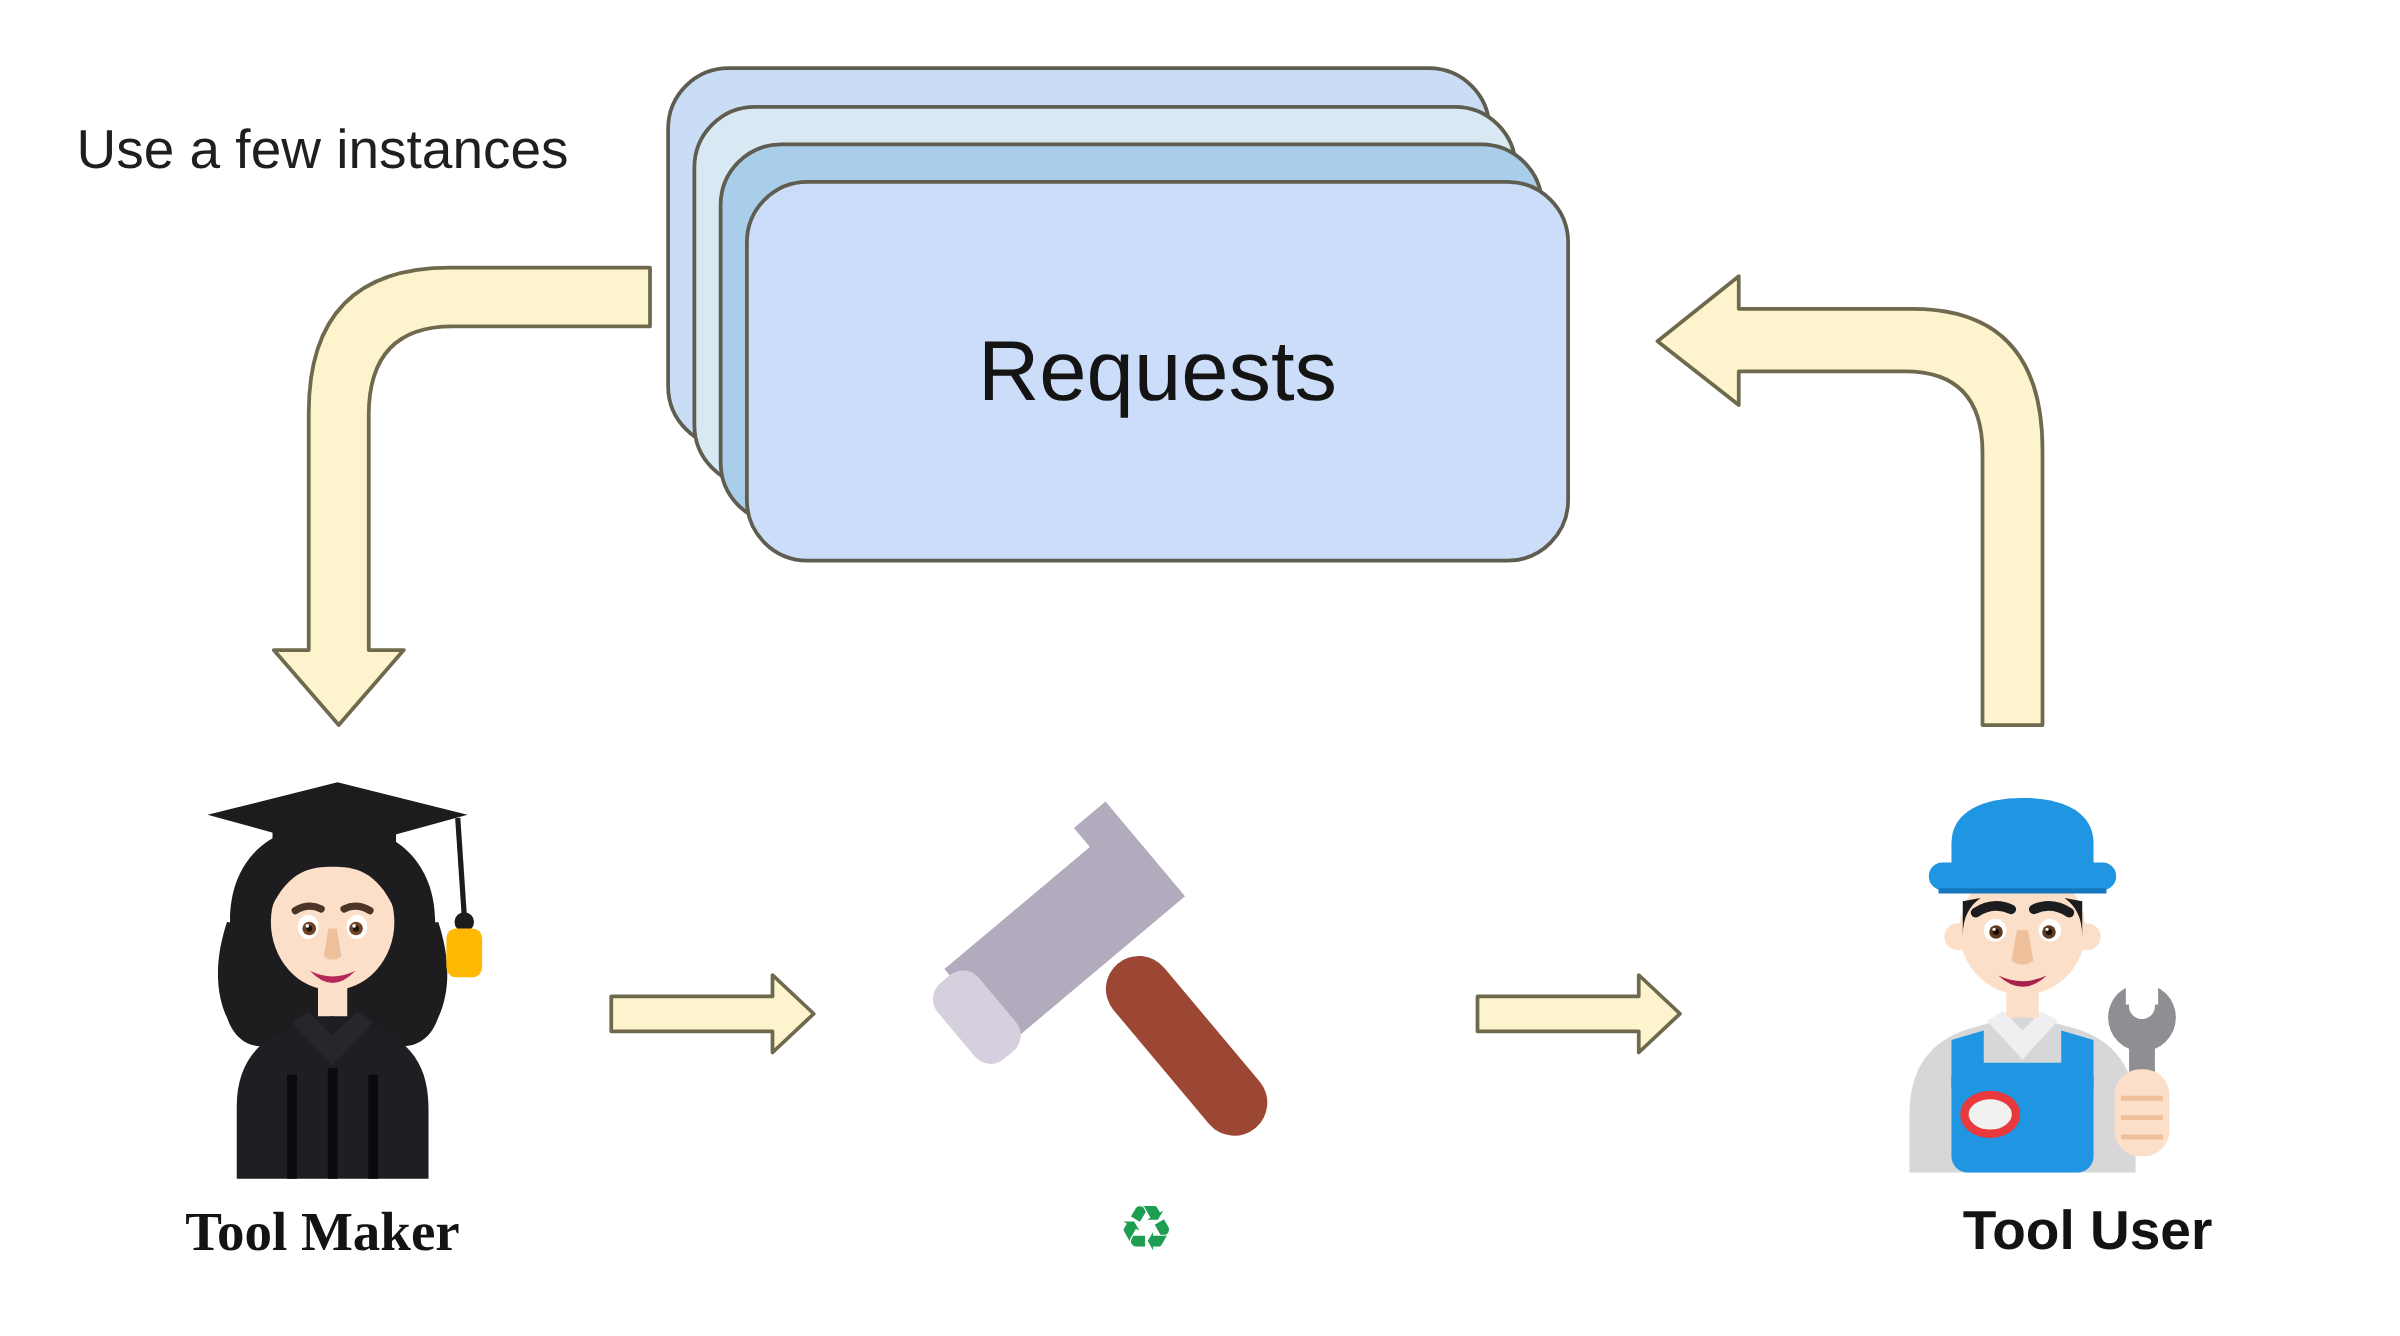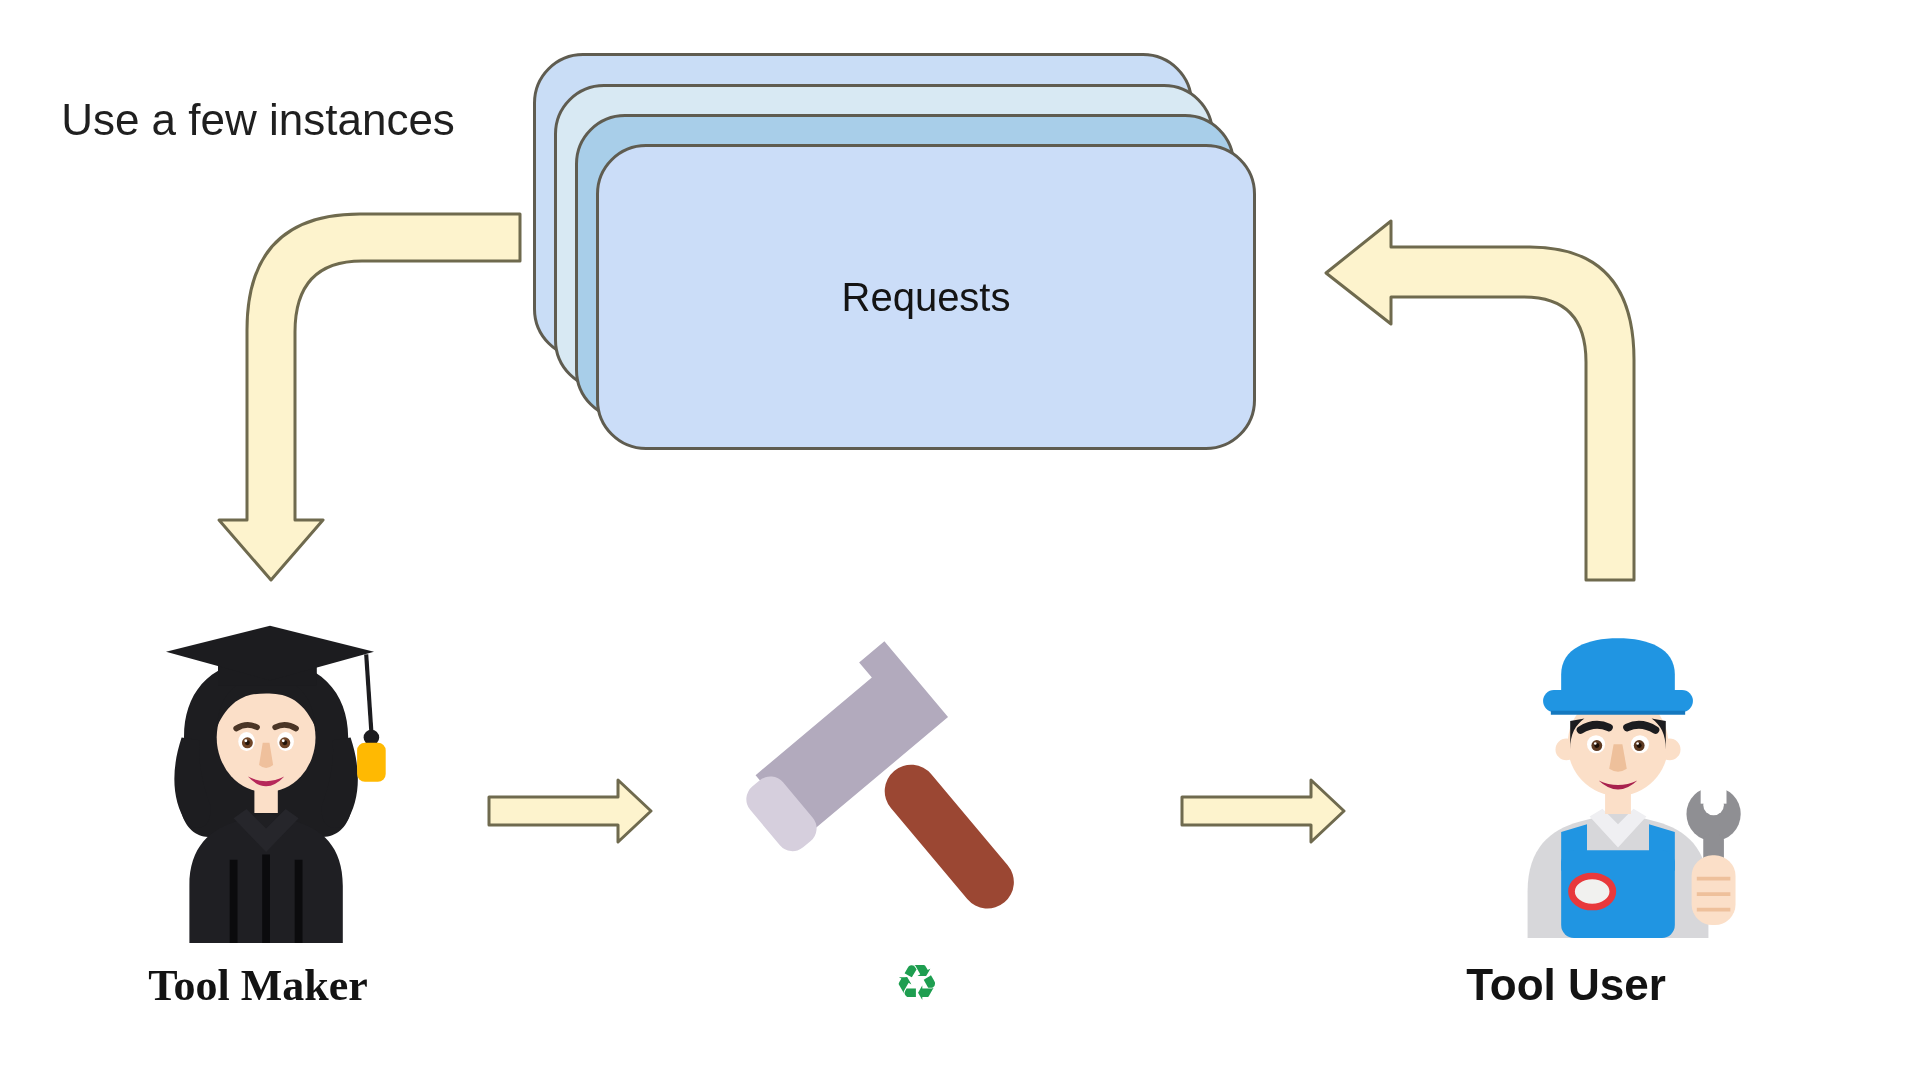--- a/index.html
+++ b/index.html
@@ -26,33 +26,33 @@
   .it{font-style:italic;}
 
   
   .card{position:absolute;width:660px;height:306px;border:3px solid var(--card_border);
         border-radius:50px;box-sizing:border-box;}
   .card1{left:533px;top:53px;background:var(--card_back);}
   .card2{left:554px;top:84px;background:var(--card_mid1);}
   .card3{left:575px;top:114px;background:var(--card_mid2);}
   .card4{left:596px;top:144px;background:var(--card_front);
          display:flex;align-items:center;justify-content:center;}
-  .requests-text{font-size:40px;color:#141414;}
+  .requests-text{font-size:68px;color:#141414;}
 
   
   .arrow{fill:var(--arrow_fill);stroke:var(--arrow_stroke);stroke-width:3;stroke-linejoin:round;}
 
   
   .emoji{position:absolute;}
   .emoji svg{overflow:visible;}
 
   
   .label{position:absolute;top:960px;font-size:44px;font-weight:bold;text-align:center;color:#131313;}
   .label-maker{left:58px;width:400px;font-family:Liberation Serif, serif;}
-  .label-user{left:1366px;width:400px;}
+  .label-user{left:1470px;width:400px;}
   .label-reusable{left:667px;width:500px;top:958px;font-weight:normal;
                   display:flex;align-items:center;justify-content:center;gap:12px;}
   .recycle{font-family:"DejaVu Sans", sans-serif;font-size:50px;color:var(--recycle_green);
            line-height:1;}
   .bold{font-weight:bold;}
 </style>
 </head>
 <body>
 
 <div class="layer">

